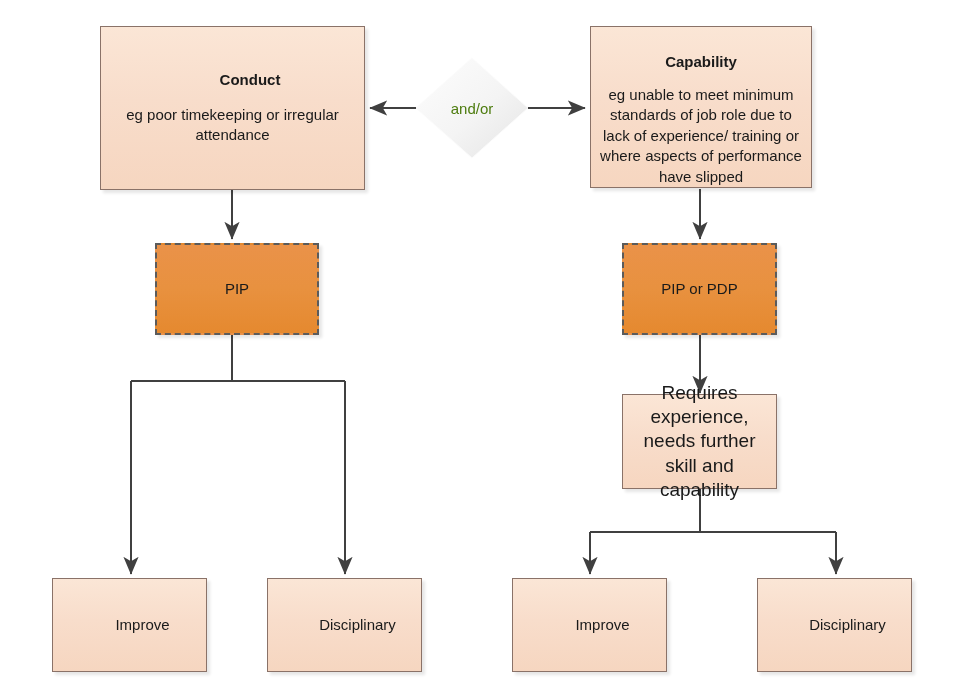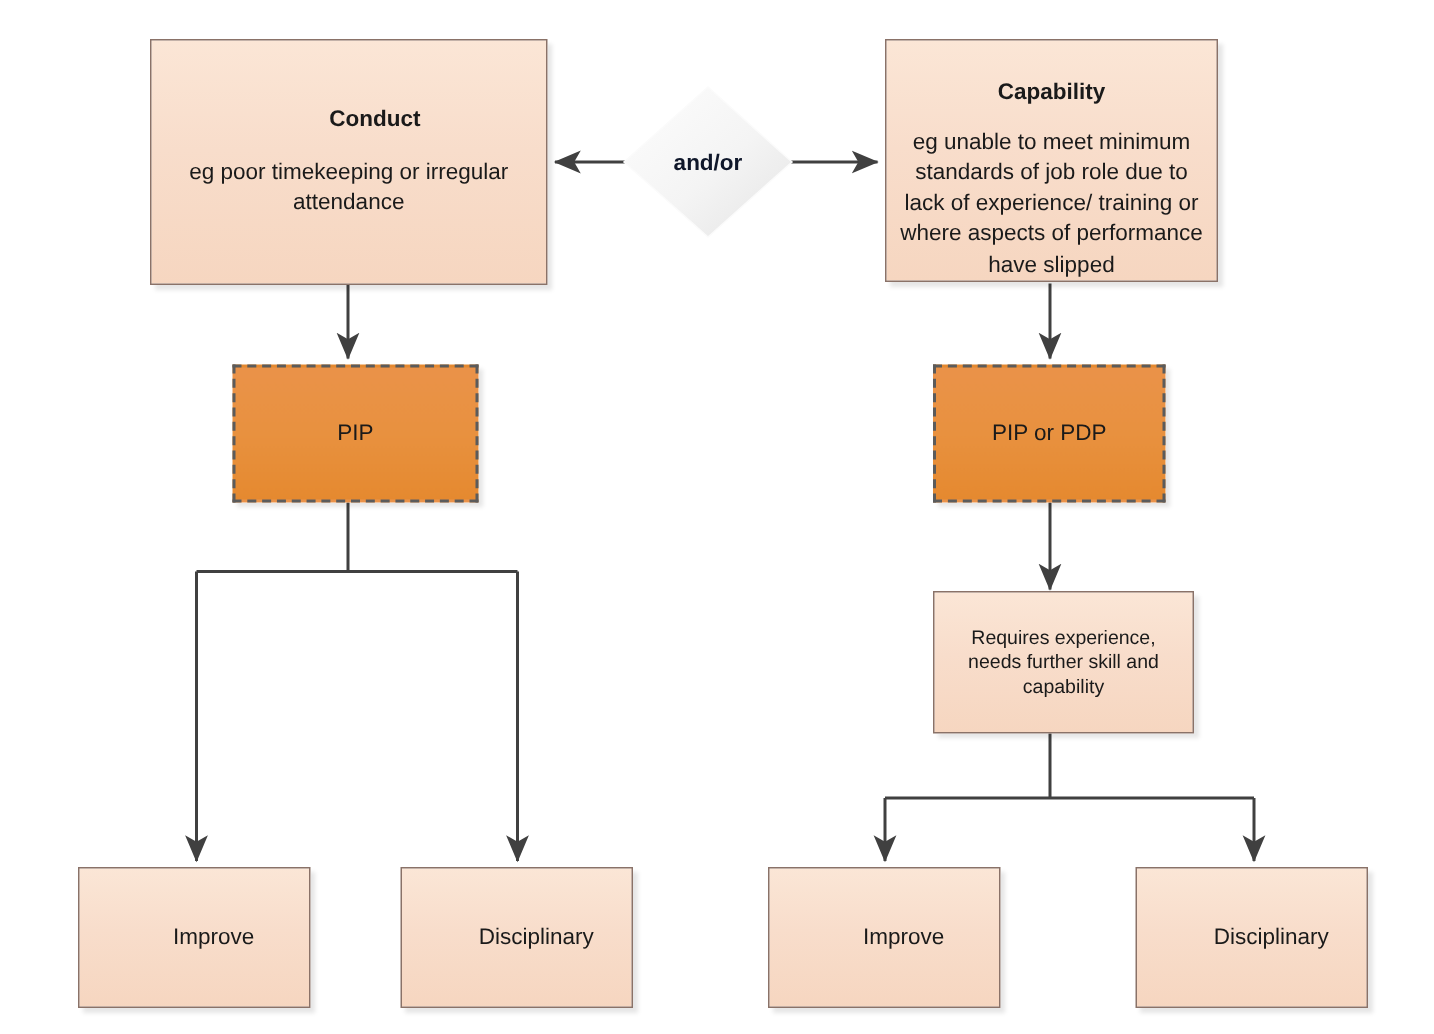--- a/index.html
+++ b/index.html
@@ -49,22 +49,21 @@
   .diamond-label {
     position: absolute;
     left: 0;
     top: 0;
     width: 100%;
     height: 100%;
     display: flex;
     align-items: center;
     justify-content: center;
     font-size: 15px;
-    color: #0f172a;
-    font-weight: bold;
+    color: #4d7c0f;
   }
   .title-line {
     font-weight: bold;
   }
   .node-inner {
     padding: 0 8px;
   }
   .node-inner .gap {
     display: block;
     height: 14px;
@@ -151,21 +150,21 @@
   </div>
 
   <div class="node box-orange" style="left:622px; top:243px; width:155px; height:92px; font-size:15px;">
     <span>PIP or PDP</span>
   </div>
 
   <div class="node box-orange" style="left:155px; top:243px; width:164px; height:92px; font-size:15px;">
     <span>PIP</span>
   </div>
 
-  <div class="node box-peach" style="left:622px; top:394px; width:174px; height:95px; font-size:13px;">
+  <div class="node box-peach" style="left:622px; top:394px; width:155px; height:95px; font-size:19px;">
     <span class="node-inner">Requires experience, needs further skill and capability</span>
   </div>
 
   <div class="node box-peach" style="left:52px; top:578px; width:155px; height:94px;">
     <span class="leaf-label">Improve</span>
   </div>
 
   <div class="node box-peach" style="left:267px; top:578px; width:155px; height:94px;">
     <span class="leaf-label">Disciplinary</span>
   </div>

